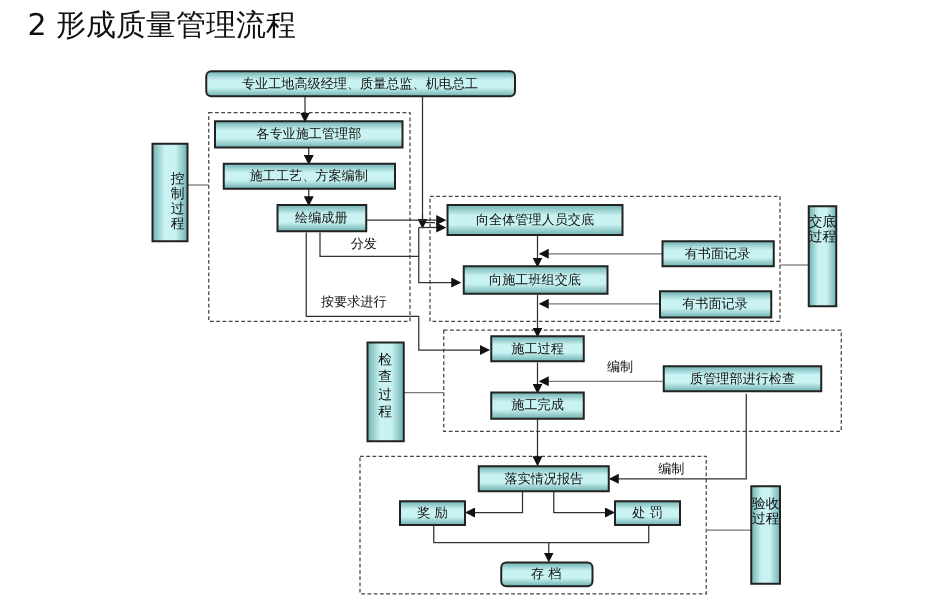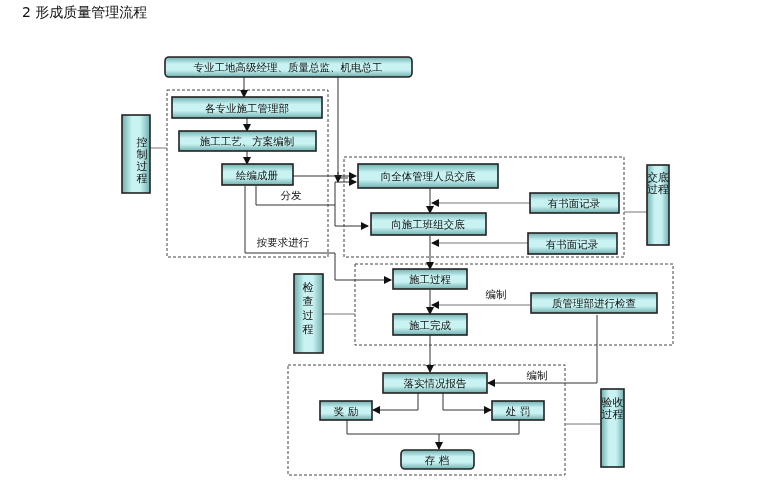--- a/index.html
+++ b/index.html
@@ -1,18 +1,18 @@
 <!DOCTYPE html>
 <html><head>
   <meta charset="utf-8">
   <style>
     html, body { margin: 0; padding: 0; background: #ffffff; }
     body { width: 760px; height: 480px; position: relative; overflow: hidden;
            font-family: "DejaVu Sans", sans-serif; }
-    .heading { position: absolute; left: 22px; top: 4px; font-size: 14px; color: #111;
+    .heading { position: absolute; left: 22px; top: 4px; font-size: 24px; color: #111;
                font-family: "DejaVu Sans", sans-serif; }
     svg { position: absolute; left: 0; top: 0; }
     .node-rect { fill: url(#boxGrad); stroke: #222; stroke-width: 1.6; }
     .node-text { font-family: "DejaVu Sans", sans-serif; font-size: 10.5px; fill: #111; text-anchor: middle; dominant-baseline: central; }
     .side-text { font-family: "DejaVu Sans", sans-serif; font-size: 11px; fill: #111; text-anchor: middle; }
     .conn { stroke: #333; stroke-width: 1; fill: none; }
     .conn-gray { stroke: #777; stroke-width: 1; fill: none; }
     .group { stroke: #444; stroke-width: 1; fill: none; stroke-dasharray: 3 2; }
     .label { font-family: "DejaVu Sans", sans-serif; font-size: 10.5px; fill: #111; text-anchor: middle; dominant-baseline: central; }
   </style>

